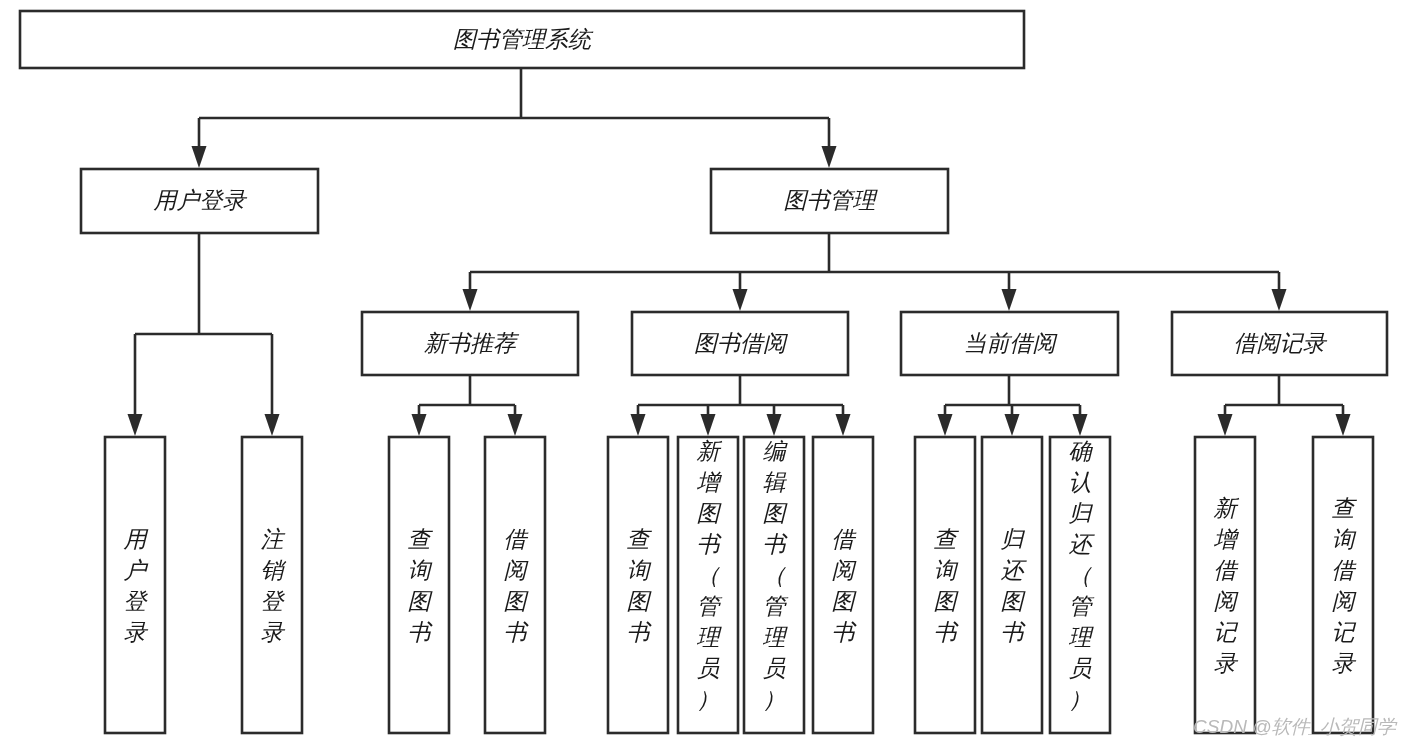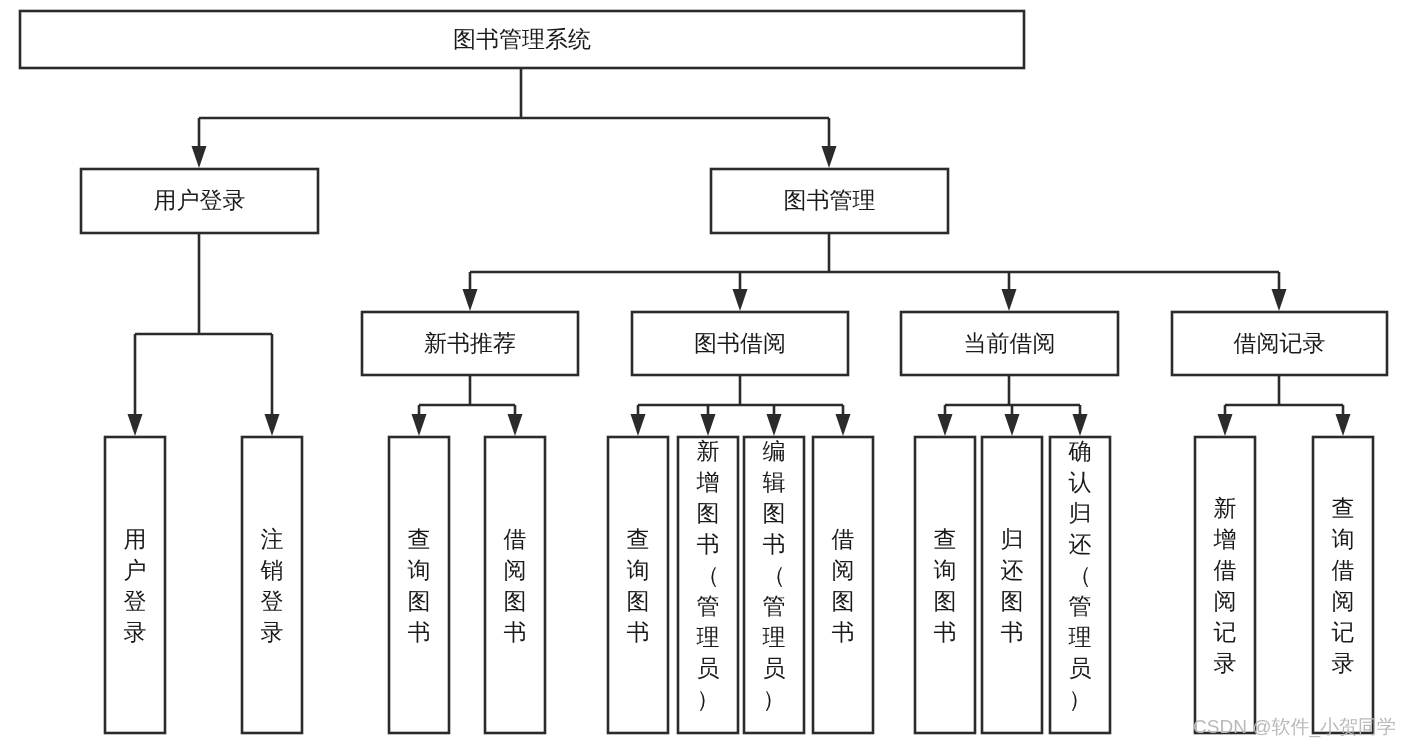--- a/index.html
+++ b/index.html
@@ -11,20 +11,21 @@
     width: 1405px;
     height: 747px;
     font-family: "Liberation Sans", "DejaVu Sans", sans-serif;
     overflow: hidden;
     position: relative;
   }
   #diagram-root {
     position: relative;
     width: 1405px;
     height: 747px;
+    font-style: italic;
   }
   svg#flowchart {
     display: block;
     width: 1405px;
     height: 747px;
   }
   .node-box {
     fill: #ffffff;
     stroke: #2b2b2b;
     stroke-width: 2.6;

